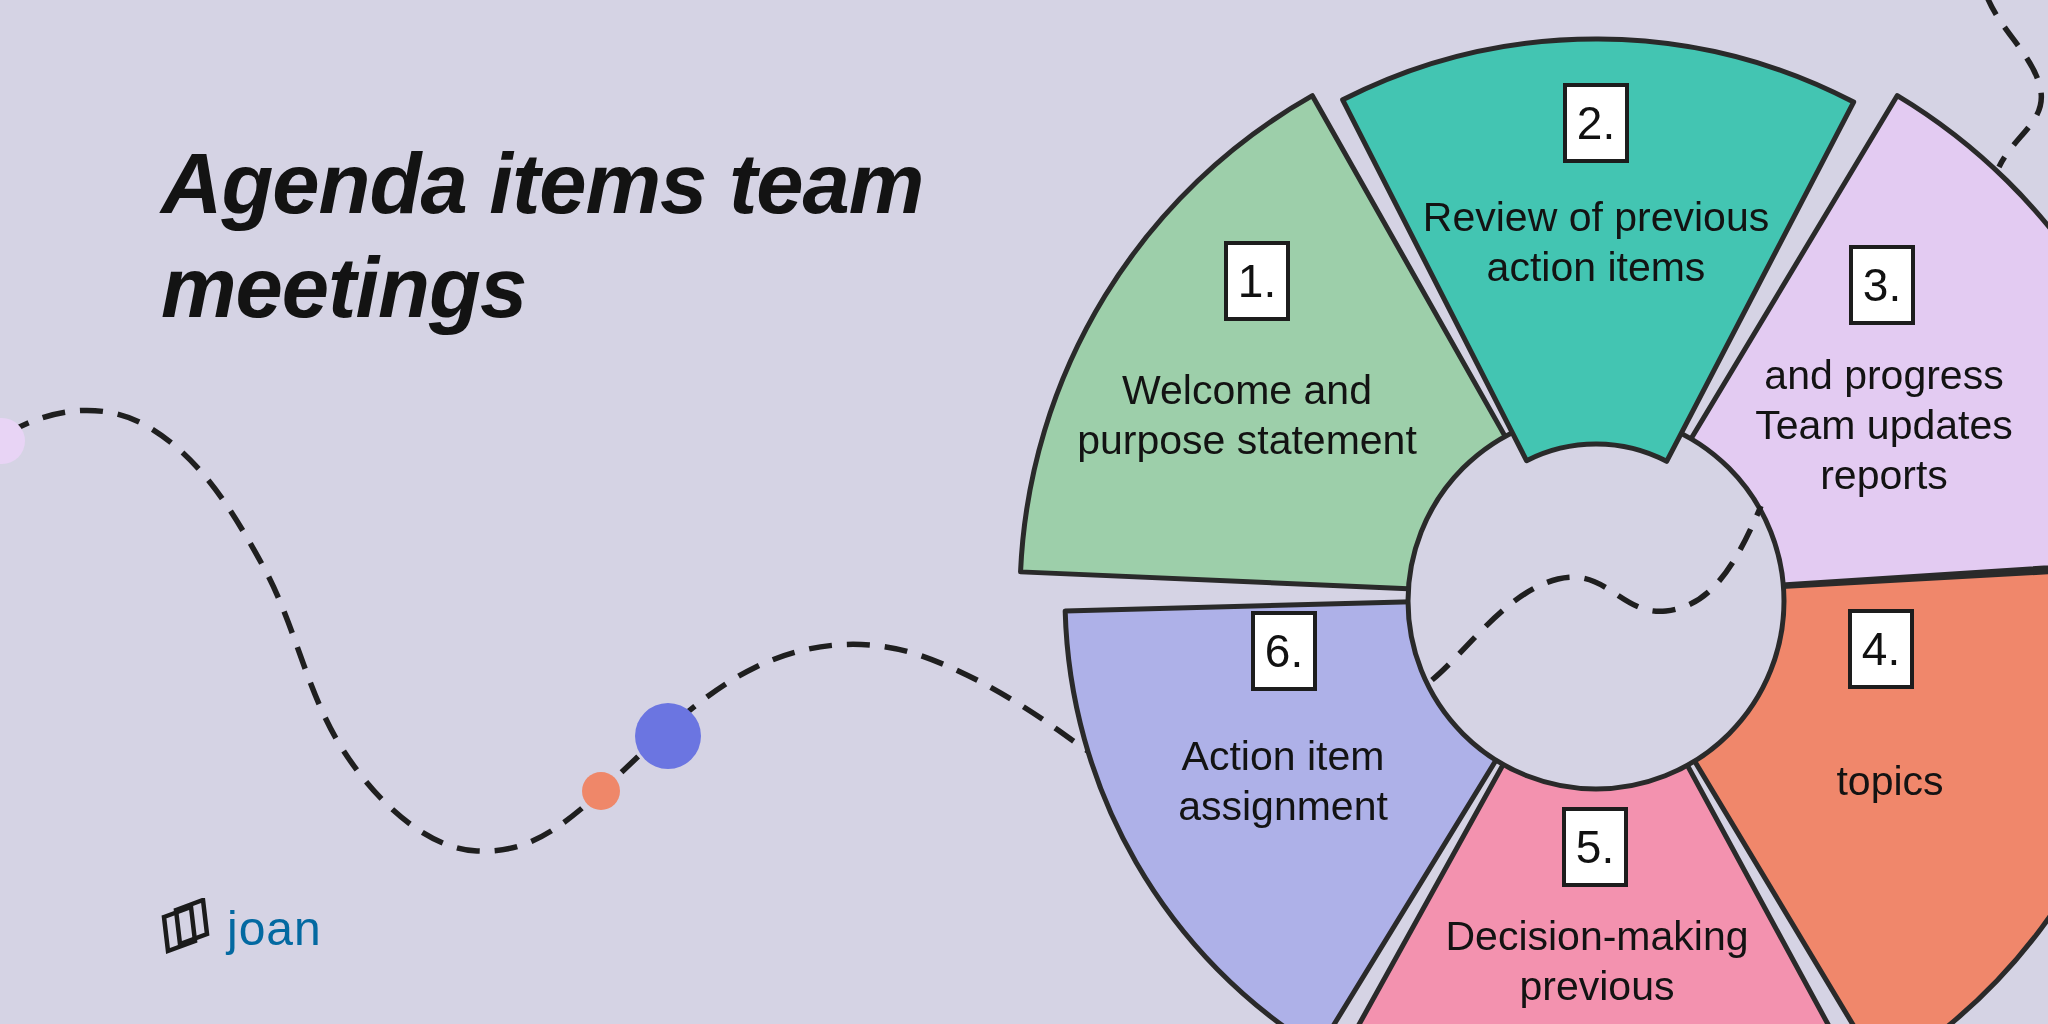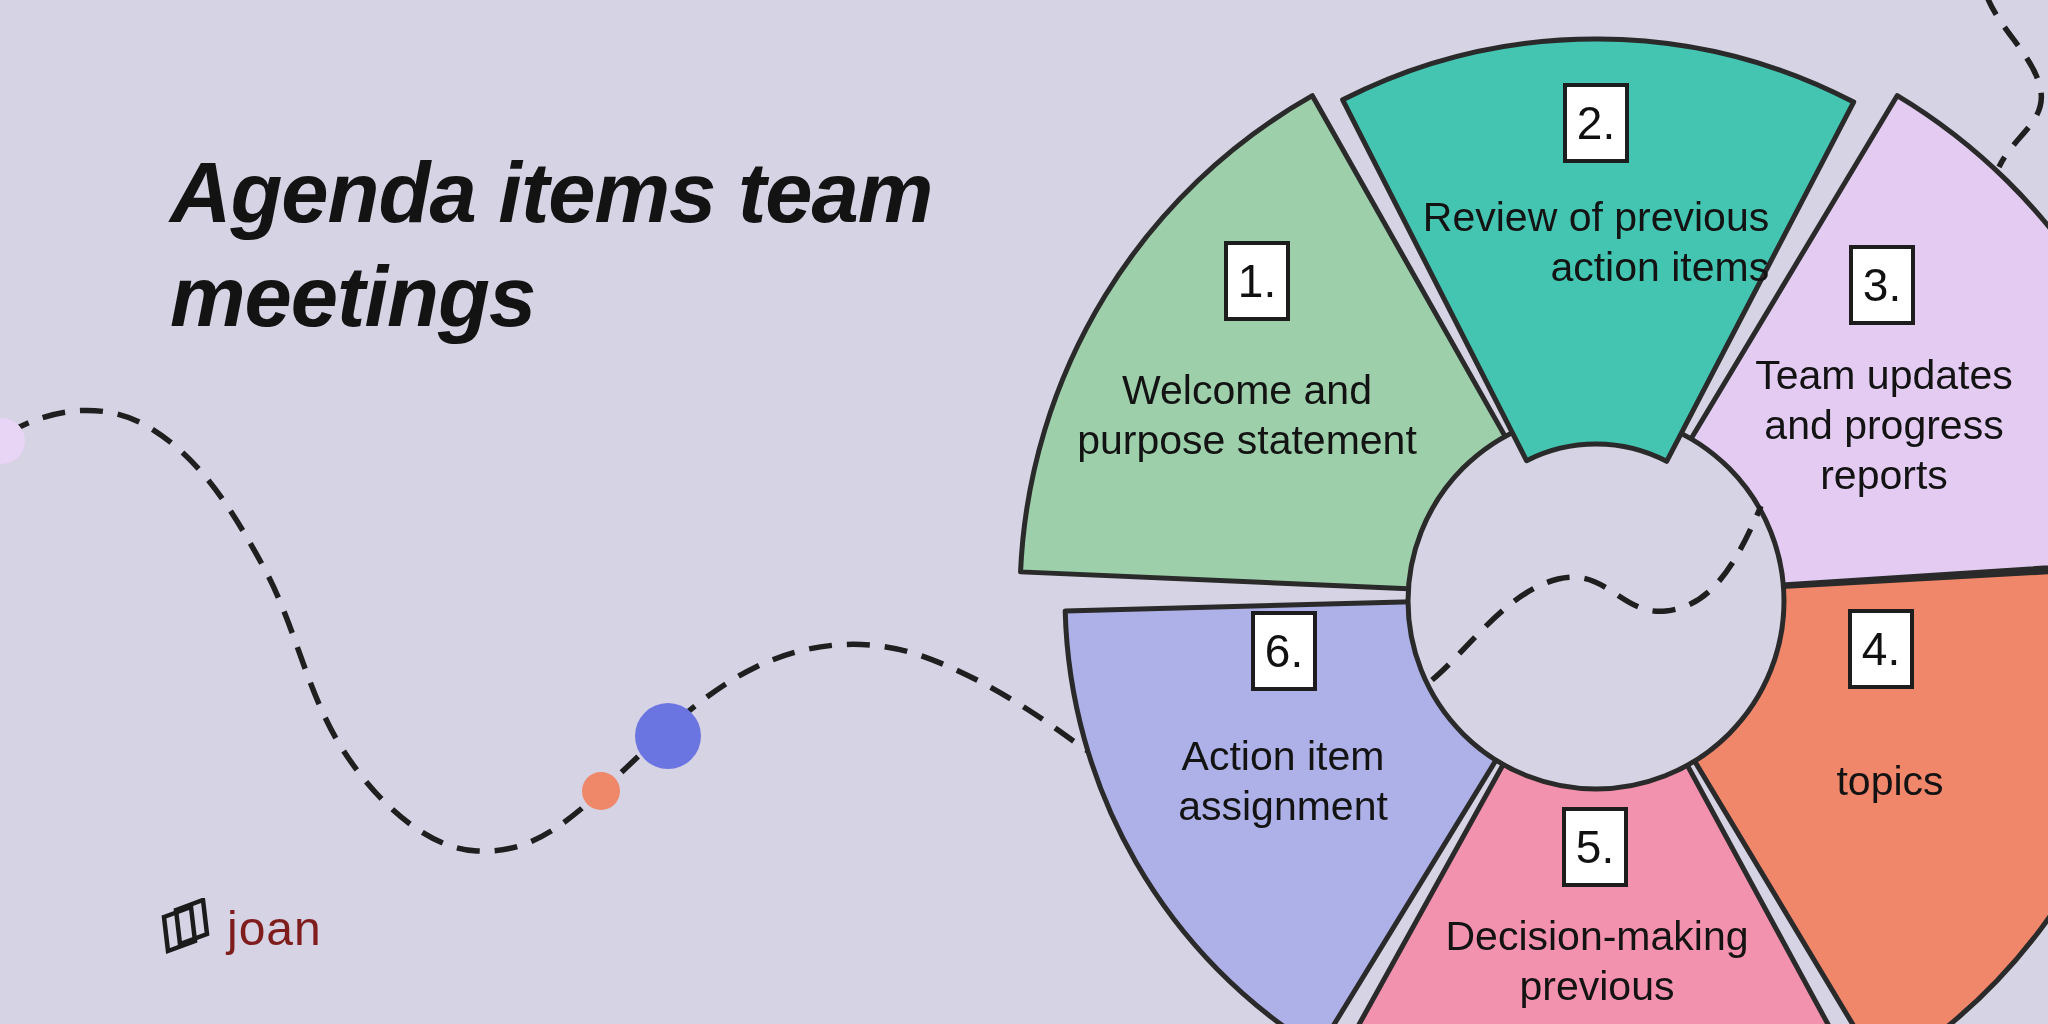--- a/index.html
+++ b/index.html
@@ -1,30 +1,30 @@
 <!DOCTYPE html>
 <html><head>
 <meta charset="utf-8">
 <style>
   html,body{margin:0;padding:0;background:#d5d3e4;}
   .stage{position:relative;width:2048px;height:1024px;background:#d5d3e4;overflow:hidden;
          font-family:"Liberation Sans", sans-serif;}
   #wheel{position:absolute;left:0;top:0;}
-  .page-title{position:absolute;left:157px;top:128px;width:840px;margin:13px;
+  .page-title{position:absolute;left:157px;top:128px;width:840px;margin:4px;
               font-family:"Liberation Sans", sans-serif;
               font-size:85px;line-height:104px;font-weight:800;font-style:italic;
               letter-spacing:-1px;color:#131313;}
   .seg-label{position:absolute;transform:translate(-50%,-50%);text-align:center;
              font-size:41px;line-height:50px;color:#131313;white-space:nowrap;}
   .num-box{position:absolute;transform:translate(-50%,-50%);width:66px;height:80px;
            box-sizing:border-box;background:#ffffff;border:4px solid #1d1d1d;
            display:flex;align-items:center;justify-content:center;
            font-size:46px;color:#111111;}
   .logo{position:absolute;left:158px;top:898px;display:flex;align-items:center;gap:15px;}
-  .logo-text{font-size:48px;font-weight:500;color:#7f1d1d;letter-spacing:1px;}
+  .logo-text{font-size:48px;font-weight:500;color:#0369a1;letter-spacing:1px;}
 </style>
 </head>
 <body>
 
 <div class="stage">
 
   <svg id="wheel" width="2048" height="1024" viewBox="0 0 2048 1024">
       <path d="M 8 433 C 55 406 105 403 145 425 C 200 456 232 510 263 566 C 296 626 306 692 343 750 C 377 803 428 849 477 851 C 525 853 556 833 606 787 C 656 740 700 694 756 667 C 806 643 862 637 916 654 C 968 671 1020 703 1058 730 L 1096 757" fill="none" stroke="#1f1f1f" stroke-width="5.5" stroke-dasharray="23 15"></path>
       <path d="M 1986 -6 C 1999 30 2036 57 2041 92 C 2045 122 2014 136 1999 167" fill="none" stroke="#1f1f1f" stroke-width="5.5" stroke-dasharray="23 15"></path>
       <circle cx="2" cy="441" r="23" fill="#e8d4f5"></circle>
@@ -42,28 +42,28 @@
 
   <h1 class="page-title">Agenda items team meetings</h1>
 
   <div id="labels-layer">
       <div class="num-box" style="left: 1257px; top: 281px;">1.</div>
       <div class="seg-label" style="left: 1247px; top: 393px; margin-top: 22px;">
         <div>Welcome and</div>
         <div>purpose statement</div>
       </div>
       <div class="num-box" style="left: 1596px; top: 123px;">2.</div>
-      <div class="seg-label" style="left: 1596px; top: 242px; text-align: right;">
+      <div class="seg-label" style="left: 1596px; top: 242px;">
         <div>Review of previous</div>
         <div>action items</div>
       </div>
       <div class="num-box" style="left: 1882px; top: 285px;">3.</div>
       <div class="seg-label" style="left: 1884px; top: 425px;">
+        <div>and progress</div>
         <div>Team updates</div>
-        <div>and progress</div>
         <div>reports</div>
       </div>
       <div class="num-box" style="left: 1881px; top: 649px;">4.</div>
       <div class="seg-label" style="left: 1890px; top: 781px;">
         <div>topics</div>
       </div>
       <div class="num-box" style="left: 1595px; top: 847px;">5.</div>
       <div class="seg-label" style="left: 1597px; top: 961px;">
         <div>Decision-making</div>
         <div>previous</div>

